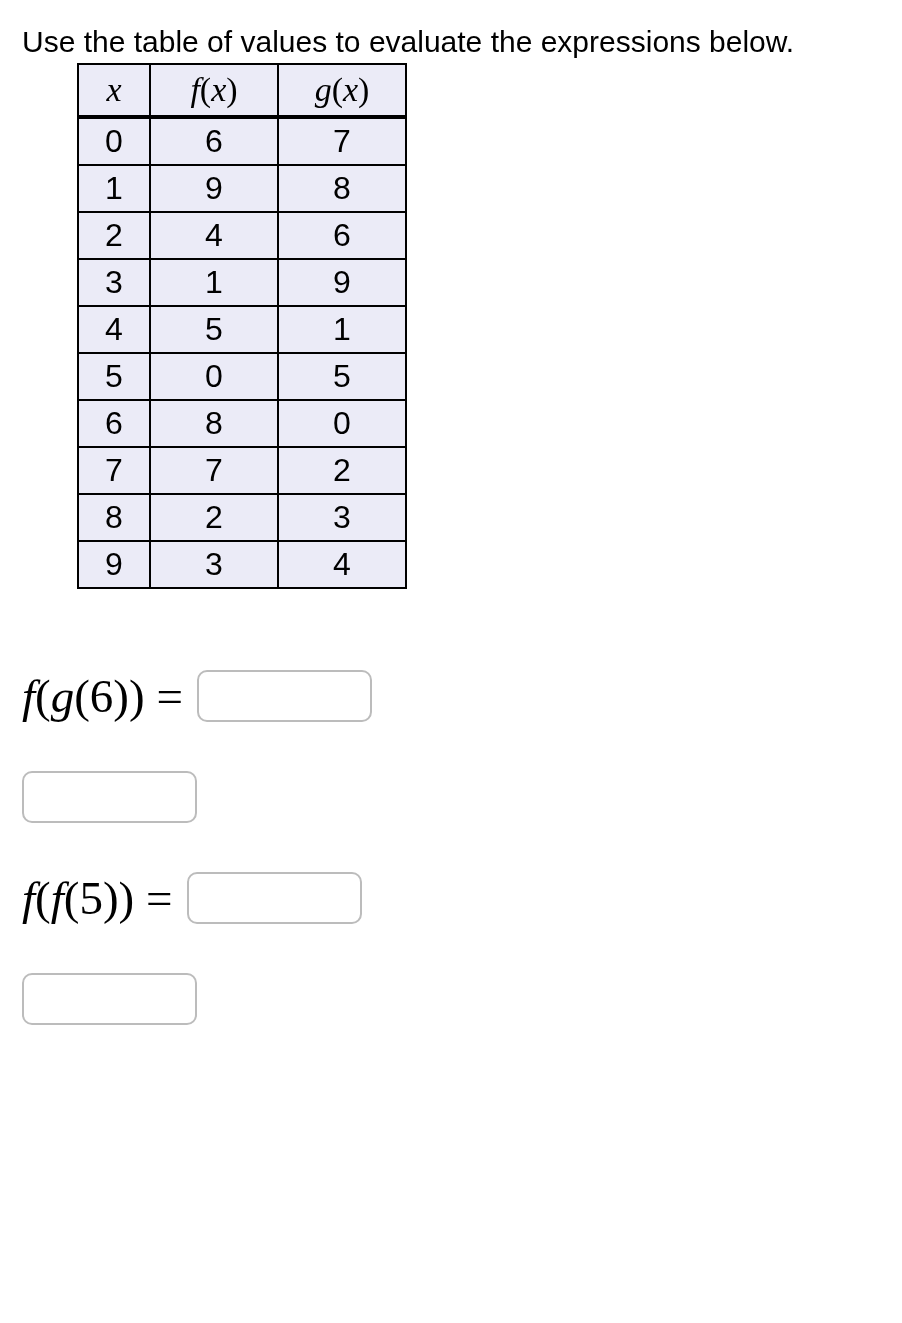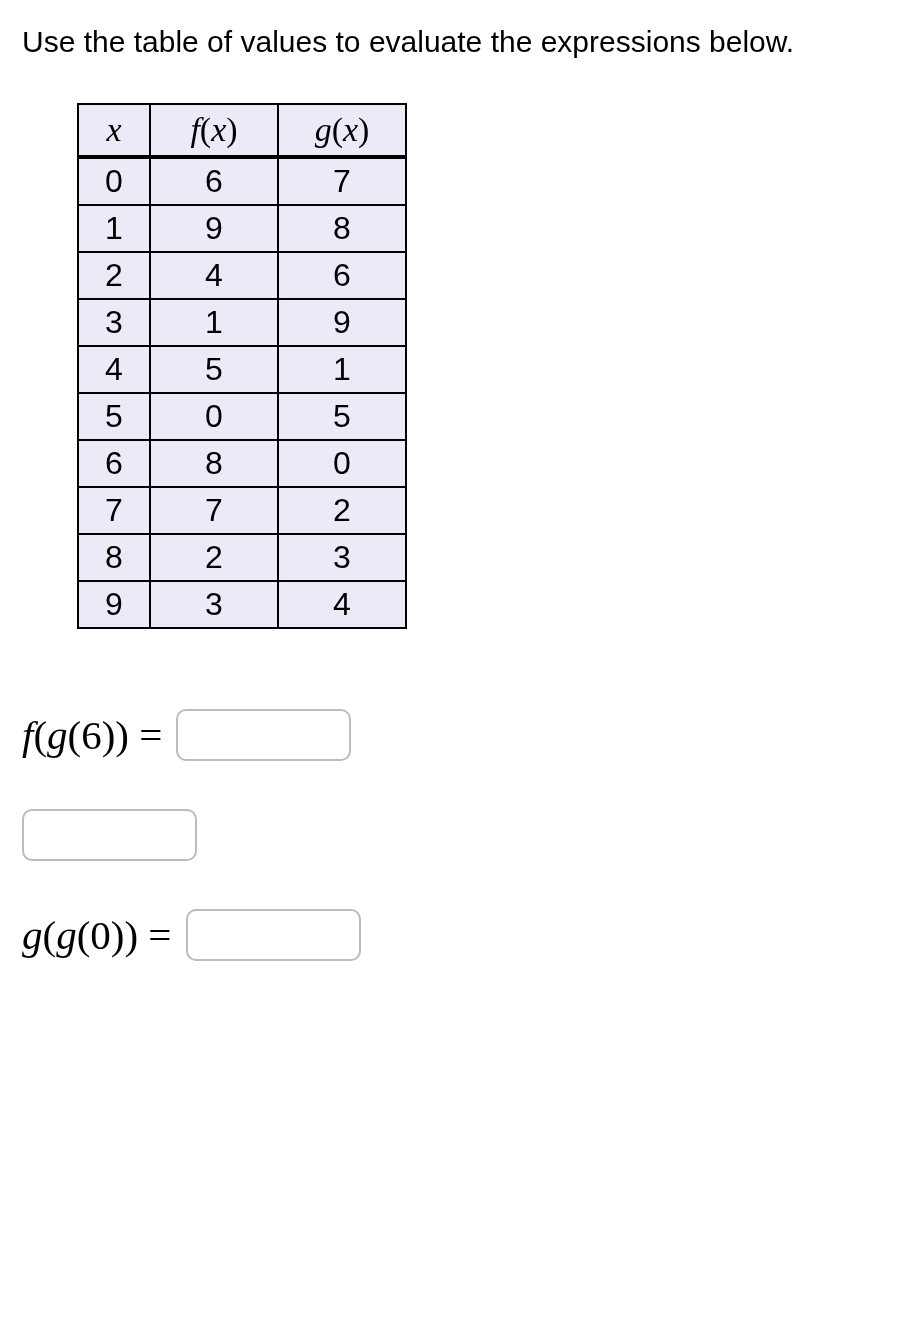--- a/index.html
+++ b/index.html
@@ -6,21 +6,20 @@
     margin: 0;
     padding: 22px;
     font-family: "Trebuchet MS", "Lucida Sans Unicode", Verdana, sans-serif;
     font-size: 30px;
     color: #000;
     background: #fff;
     width: 902px;
     box-sizing: border-box;
   }
   .instructions {
-    margin-bottom: 40px;
     line-height: 1.35;
   }
   .table-wrap {
     margin-left: 55px;
     margin-bottom: 80px;
   }
   table {
     border-collapse: collapse;
   }
   th, td {
@@ -44,21 +43,21 @@
   col.c1 { width: 72px; }
   col.c2 { width: 128px; }
   col.c3 { width: 128px; }
   .expr-row {
     display: flex;
     align-items: center;
     margin-bottom: 48px;
   }
   .expr-label {
     font-family: "Times New Roman", Times, serif;
-    font-size: 41px;
+    font-size: 47px;
     white-space: nowrap;
     margin-right: 14px;
     text-align: center;
   }
   .expr-label .fn {
     font-style: italic;
   }
   .answer-box {
     width: 175px;
     height: 52px;
@@ -147,16 +146,19 @@
 
 <div>
     <div class="expr-row">
       <div class="expr-label"><span class="fn">f</span>(<span class="fn">g</span>(6)) = </div>
       <input type="text" class="answer-box" style="">
     </div>
     <div class="expr-row">
       <input type="text" class="answer-box" style="">
     </div>
     <div class="expr-row">
-      <div class="expr-label"><span class="fn">g</span>(<span class="fn">g</span>(0)) = </div>
+      <div class="expr-label"><span class="fn">f</span>(<span class="fn">f</span>(5)) = </div>
+      <input type="text" class="answer-box" style="">
+    </div>
+    <div class="expr-row">
       <input type="text" class="answer-box" style="">
     </div>
   </div>
 
 </body></html>

